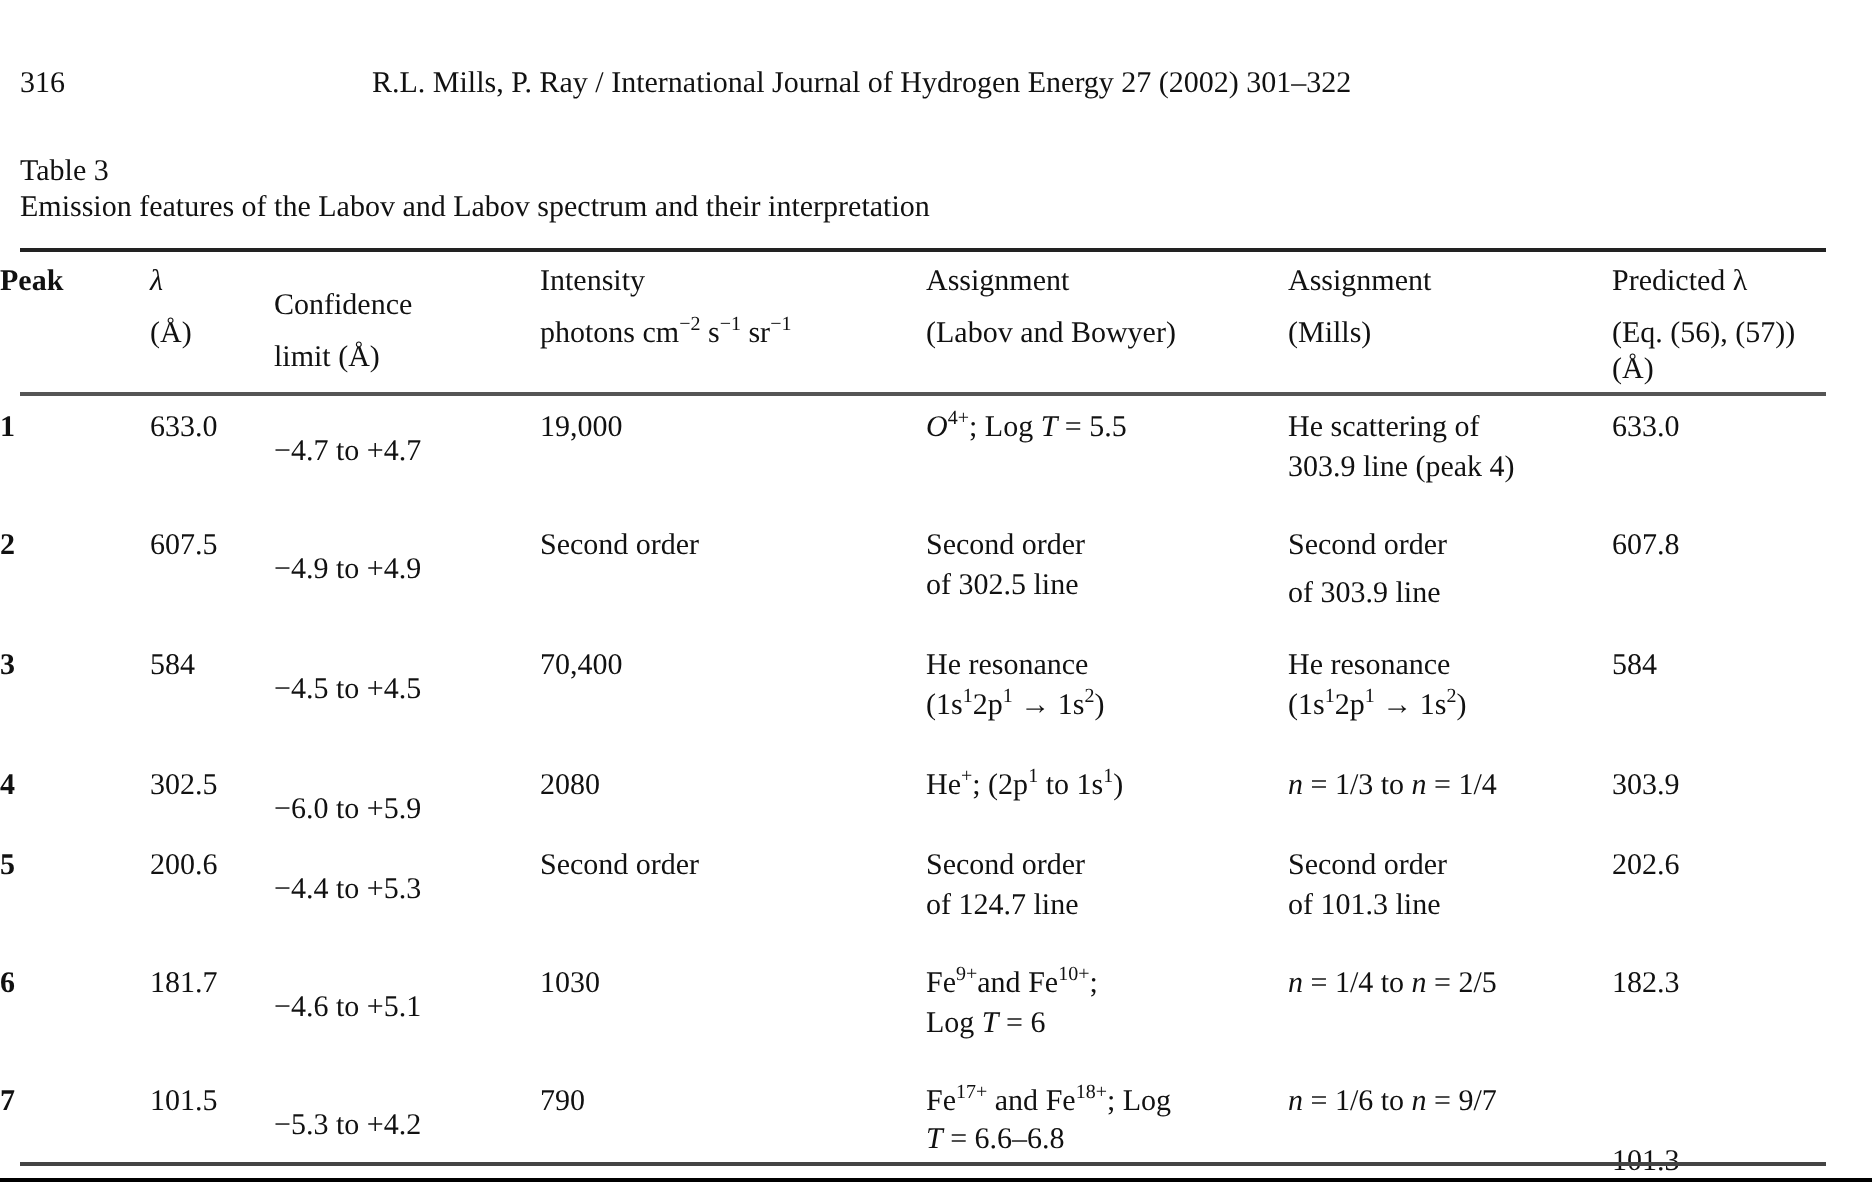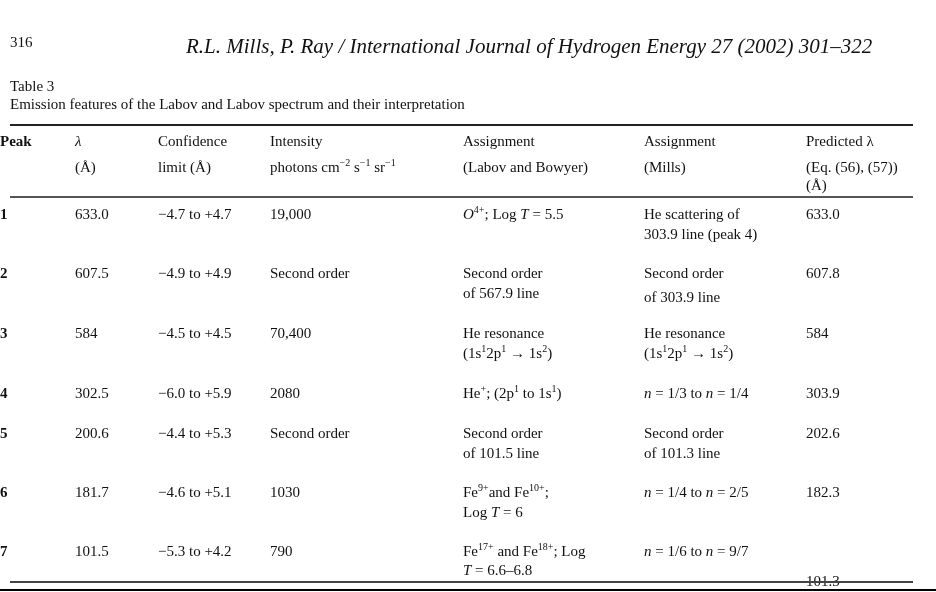--- a/index.html
+++ b/index.html
@@ -19,22 +19,21 @@
     .page-number {
       position: absolute;
       left: 10px;
       top: 34px;
       font-size: 15px;
     }
     .running-head {
       position: absolute;
       left: 186px;
       top: 34px;
-      font-size: 21px;
-      font-style: italic;
+      font-size: 15px;
     }
     .table-label {
       position: absolute;
       left: 10px;
       top: 78px;
       font-size: 15px;
     }
     .table-caption {
       position: absolute;
       left: 10px;
@@ -58,21 +57,21 @@
       height: 2px;
       background: #000000;
     }
     .cell {
       position: absolute;
       line-height: 20px;
       white-space: nowrap;
     }
     .c-peak { left: 0; font-weight: bold; }
     .c-lambda { left: 75px; }
-    .c-conf { left: 158px; }
+    .c-conf { left: 137px; margin-top: 12px; }
     .c-int { left: 270px; }
     .c-lb { left: 463px; }
     .c-mills { left: 644px; }
     .c-pred { left: 806px; }
     .i { font-style: italic; }
     sup { font-size: 10px; vertical-align: 6px; line-height: 0; }
   </style>
 </head>
 <body>
 
@@ -123,21 +122,21 @@
   <div class="cell c-mills" style="top:224px">303.9 line (peak 4)</div>
   <div class="cell c-pred" style="top:204px">633.0</div>
 </div>
 
 <div>
   <div class="cell c-peak" style="top:263px">2</div>
   <div class="cell c-lambda" style="top:263px">607.5</div>
   <div class="cell c-conf" style="top:263px">−4.9 to +4.9</div>
   <div class="cell c-int" style="top:263px">Second order</div>
   <div class="cell c-lb" style="top:263px">Second order</div>
-  <div class="cell c-lb" style="top:283px">of 567.9 line</div>
+  <div class="cell c-lb" style="top:283px">of 302.5 line</div>
   <div class="cell c-mills" style="top:263px">Second order</div>
   <div class="cell c-mills" style="top:287px">of 303.9 line</div>
   <div class="cell c-pred" style="top:263px">607.8</div>
 </div>
 
 <div>
   <div class="cell c-peak" style="top:323px">3</div>
   <div class="cell c-lambda" style="top:323px">584</div>
   <div class="cell c-conf" style="top:323px">−4.5 to +4.5</div>
   <div class="cell c-int" style="top:323px">70,400</div>
@@ -165,21 +164,21 @@
   </div>
   <div class="cell c-pred" style="top:383px">303.9</div>
 </div>
 
 <div>
   <div class="cell c-peak" style="top:423px">5</div>
   <div class="cell c-lambda" style="top:423px">200.6</div>
   <div class="cell c-conf" style="top:423px">−4.4 to +5.3</div>
   <div class="cell c-int" style="top:423px">Second order</div>
   <div class="cell c-lb" style="top:423px">Second order</div>
-  <div class="cell c-lb" style="top:443px">of 101.5 line</div>
+  <div class="cell c-lb" style="top:443px">of 124.7 line</div>
   <div class="cell c-mills" style="top:423px">Second order</div>
   <div class="cell c-mills" style="top:443px">of 101.3 line</div>
   <div class="cell c-pred" style="top:423px">202.6</div>
 </div>
 
 <div>
   <div class="cell c-peak" style="top:482px">6</div>
   <div class="cell c-lambda" style="top:482px">181.7</div>
   <div class="cell c-conf" style="top:482px">−4.6 to +5.1</div>
   <div class="cell c-int" style="top:482px">1030</div>

